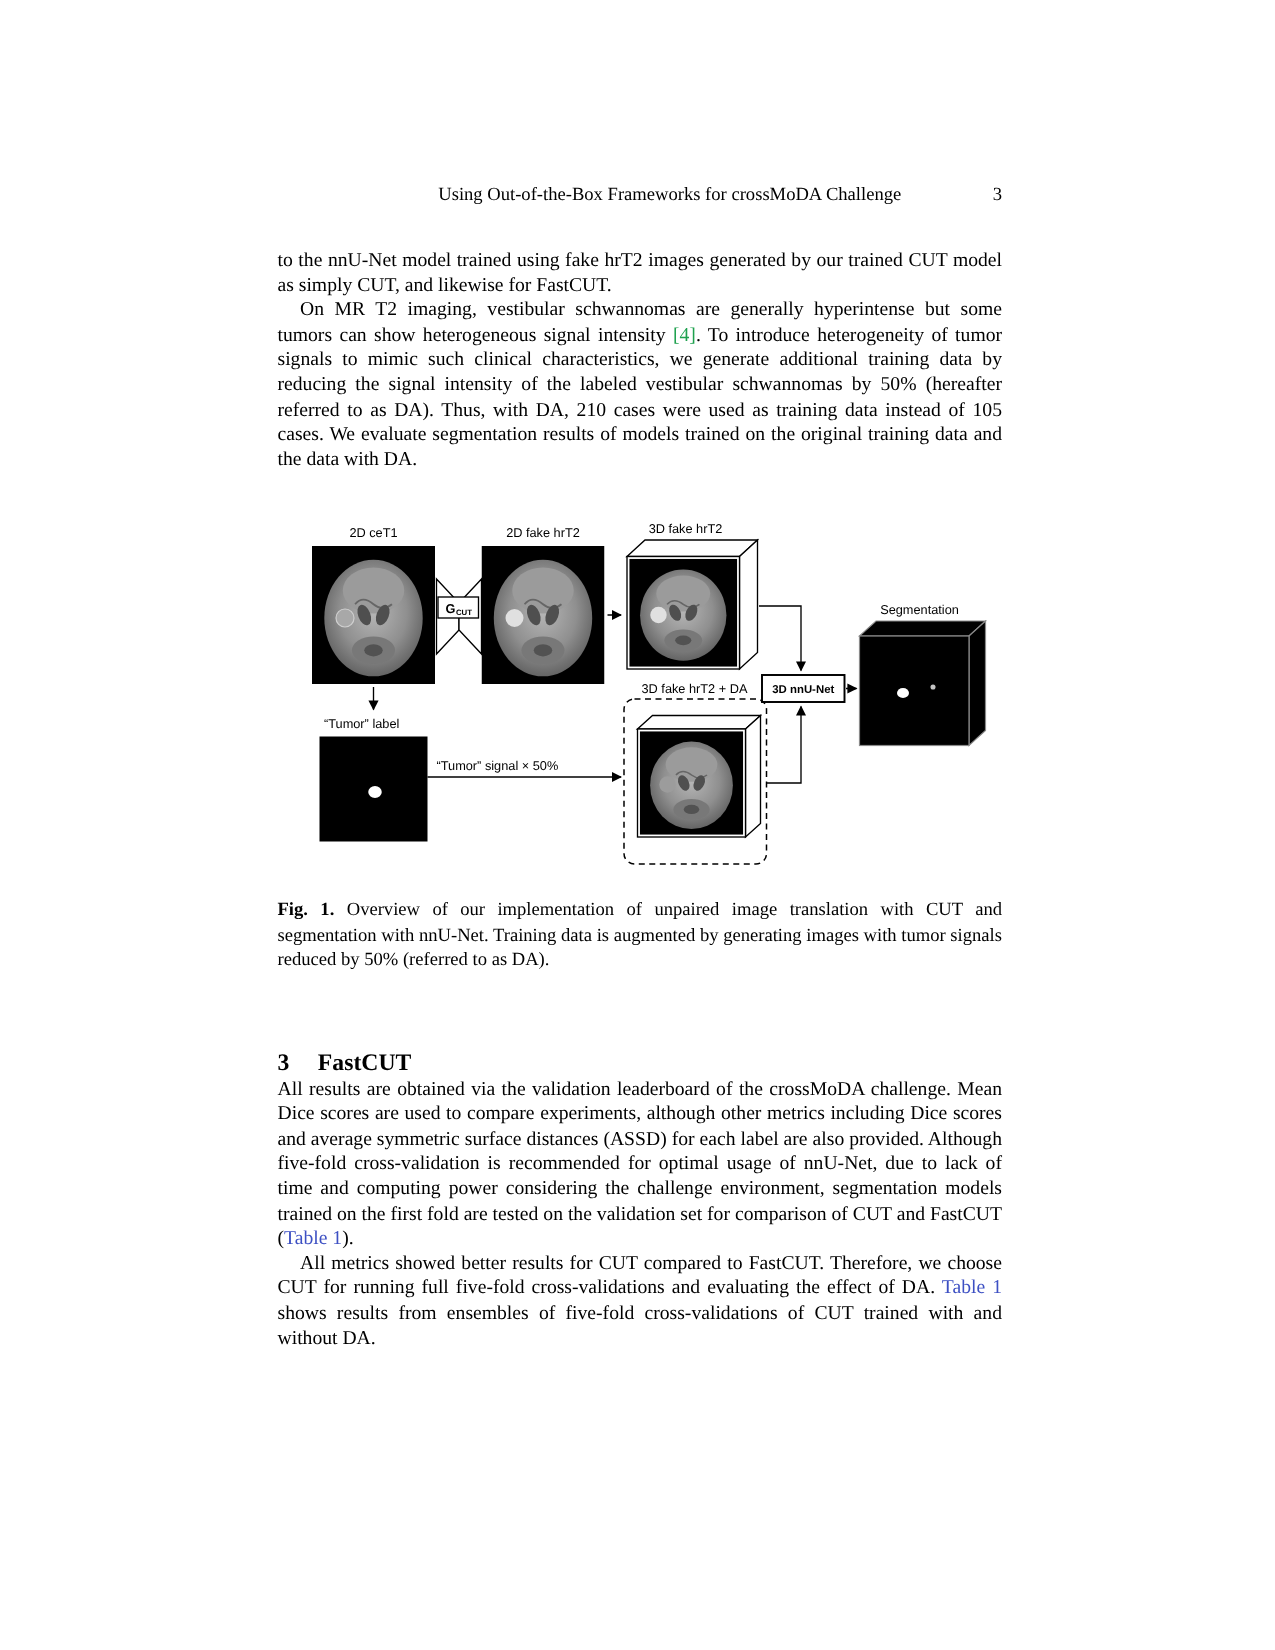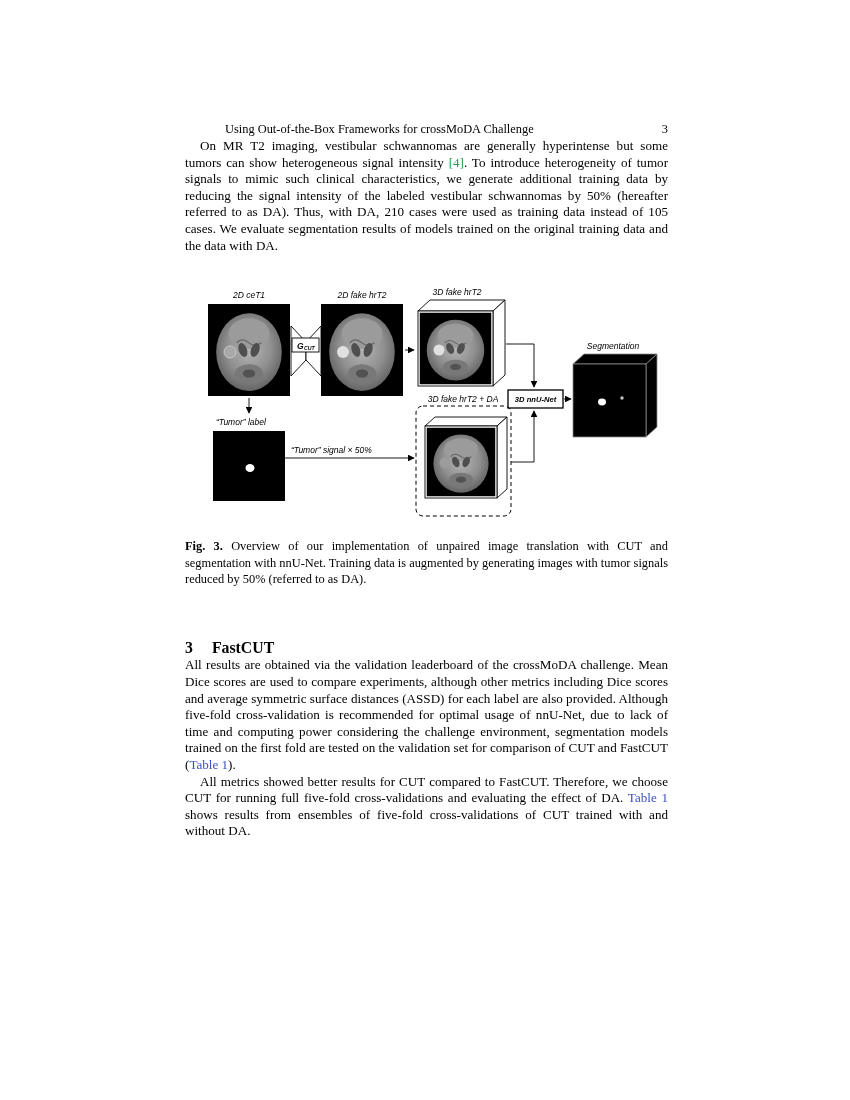--- a/index.html
+++ b/index.html
@@ -15,40 +15,39 @@
     position:absolute;
     left:185px; top:121px;
     width:483px;
   }
   .running-head {
     position:relative;
     font-size:12.4px;
     height:17px;
     line-height:17px;
   }
-  .rh-text { display:block; text-align:left; padding-left:40px; }
+  .rh-text { display:block; text-align:center; padding-left:40px; }
   .rh-num  { position:absolute; right:0; top:0; }
 
   p.body-par {
     margin:0;
     font-size:13.1px;
     line-height:16.6px;
     text-align:justify;
   }
   p.first { margin-top:27px; }
   p.indent { text-indent:15px; }
 
   .cite { color:var(--cite, #1ea14e); text-decoration:none; cursor:pointer; }
   .iref { color:var(--link, #3d50c3); text-decoration:none; cursor:pointer; }
 
   .fig-wrap {
     margin:32px 0 0 8px;
     width:500px; height:238px;
     position:relative;
-    font-style:italic;
   }
   .fig-wrap svg text {
     font-family:"Liberation Sans", sans-serif;
     fill:#000;
   }
 
   .caption {
     margin-top:14px;
     font-size:12.4px;
     line-height:16.4px;
@@ -70,20 +69,21 @@
 <body>
 
 <div class="page">
   <div class="content">
 
     <div class="running-head">
       <span class="rh-text">Using Out-of-the-Box Frameworks for crossMoDA Challenge</span>
       <span class="rh-num">3</span>
     </div>
 
+    <p class="body-par first"><span>to the nnU-Net model trained using fake hrT2 images generated by our trained CUT model as simply CUT, and likewise for FastCUT.</span></p>
 
     <p class="body-par indent"><span>On MR T2 imaging, vestibular schwannomas are generally hyperintense but some tumors can show heterogeneous signal intensity </span><span class="cite">[4]</span><span>. To introduce heterogeneity of tumor signals to mimic such clinical characteristics, we generate additional training data by reducing the signal intensity of the labeled vestibular schwannomas by 50% (hereafter referred to as DA). Thus, with DA, 210 cases were used as training data instead of 105 cases. We evaluate segmentation results of models trained on the original training data and the data with DA.</span></p>
 
     <div class="fig-wrap">
       <svg width="500" height="238" viewBox="0 0 500 238">
         <defs>
           <radialGradient id="gb" cx="50%" cy="45%" r="62%">
             <stop offset="0%" stop-color="#b6b6b6"></stop>
             <stop offset="55%" stop-color="#8f8f8f"></stop>
             <stop offset="100%" stop-color="#565656"></stop>
@@ -168,21 +168,21 @@
         <g>
           <rect x="20" y="145" width="72" height="70" fill="#000"></rect>
           <ellipse cx="57" cy="182" rx="4.5" ry="4" fill="#ffffff"></ellipse>
         </g>
 
         <text x="98" y="167" font-size="8.5">“Tumor” signal × 50%</text>
         <line x1="92" y1="172" x2="221" y2="172" stroke="#000" stroke-width="0.9" marker-end="url(#arr)"></line>
       </svg>
     </div>
 
-    <div class="caption"><span class="tag">Fig. 3.</span><span> Overview of our implementation of unpaired image translation with CUT and segmentation with nnU-Net. Training data is augmented by generating images with tumor signals reduced by 50% (referred to as DA).</span></div>
+    <div class="caption"><span class="tag">Fig. 1.</span><span> Overview of our implementation of unpaired image translation with CUT and segmentation with nnU-Net. Training data is augmented by generating images with tumor signals reduced by 50% (referred to as DA).</span></div>
 
     <div class="sec-heading">
       <span class="num">3</span>
       <span>FastCUT</span>
     </div>
 
     <p class="body-par results-first"><span>All results are obtained via the validation leaderboard of the crossMoDA challenge. Mean Dice scores are used to compare experiments, although other metrics including Dice scores and average symmetric surface distances (ASSD) for each label are also provided. Although five-fold cross-validation is recommended for optimal usage of nnU-Net, due to lack of time and computing power considering the challenge environment, segmentation models trained on the first fold are tested on the validation set for comparison of CUT and FastCUT (</span><span class="iref">Table 1</span><span>).</span></p>
 
     <p class="body-par indent"><span>All metrics showed better results for CUT compared to FastCUT. Therefore, we choose CUT for running full five-fold cross-validations and evaluating the effect of DA. </span><span class="iref">Table 1</span><span> shows results from ensembles of five-fold cross-validations of CUT trained with and without DA.</span></p>
 

